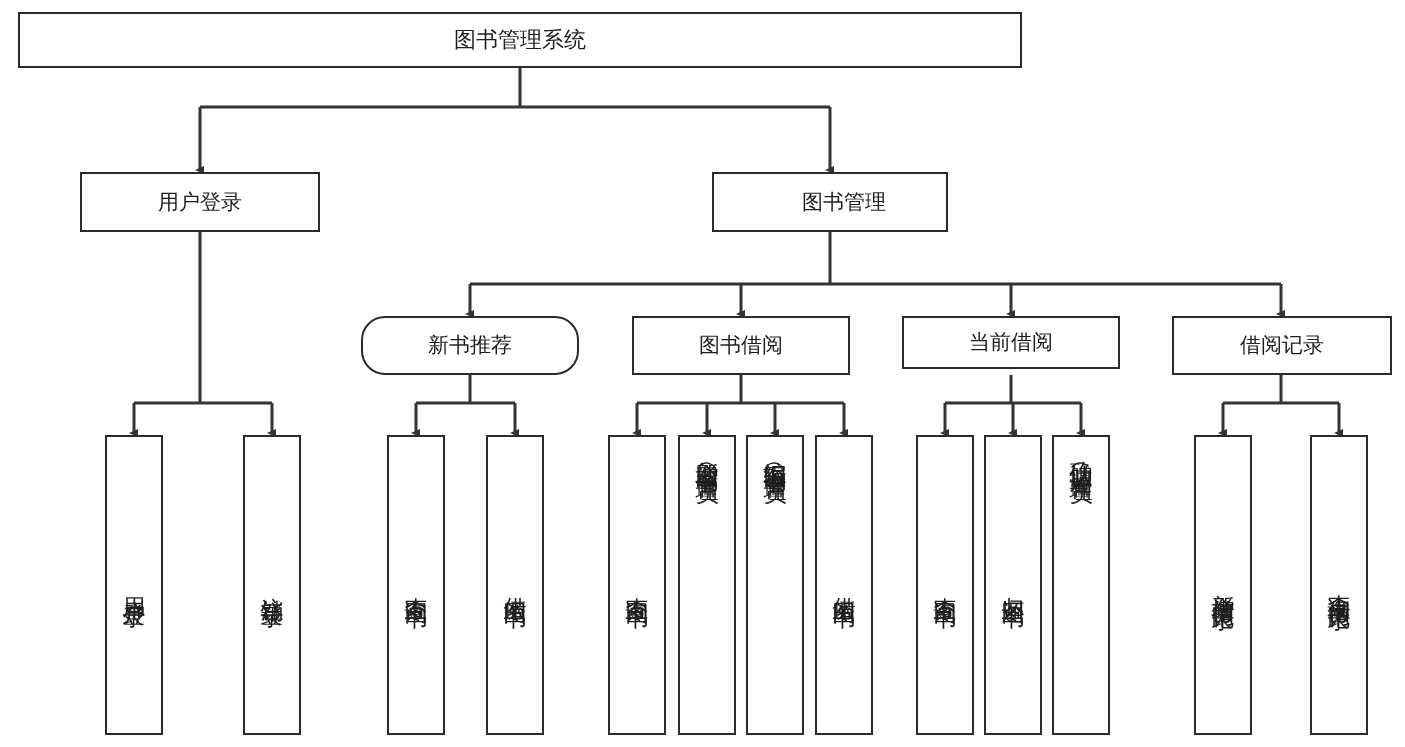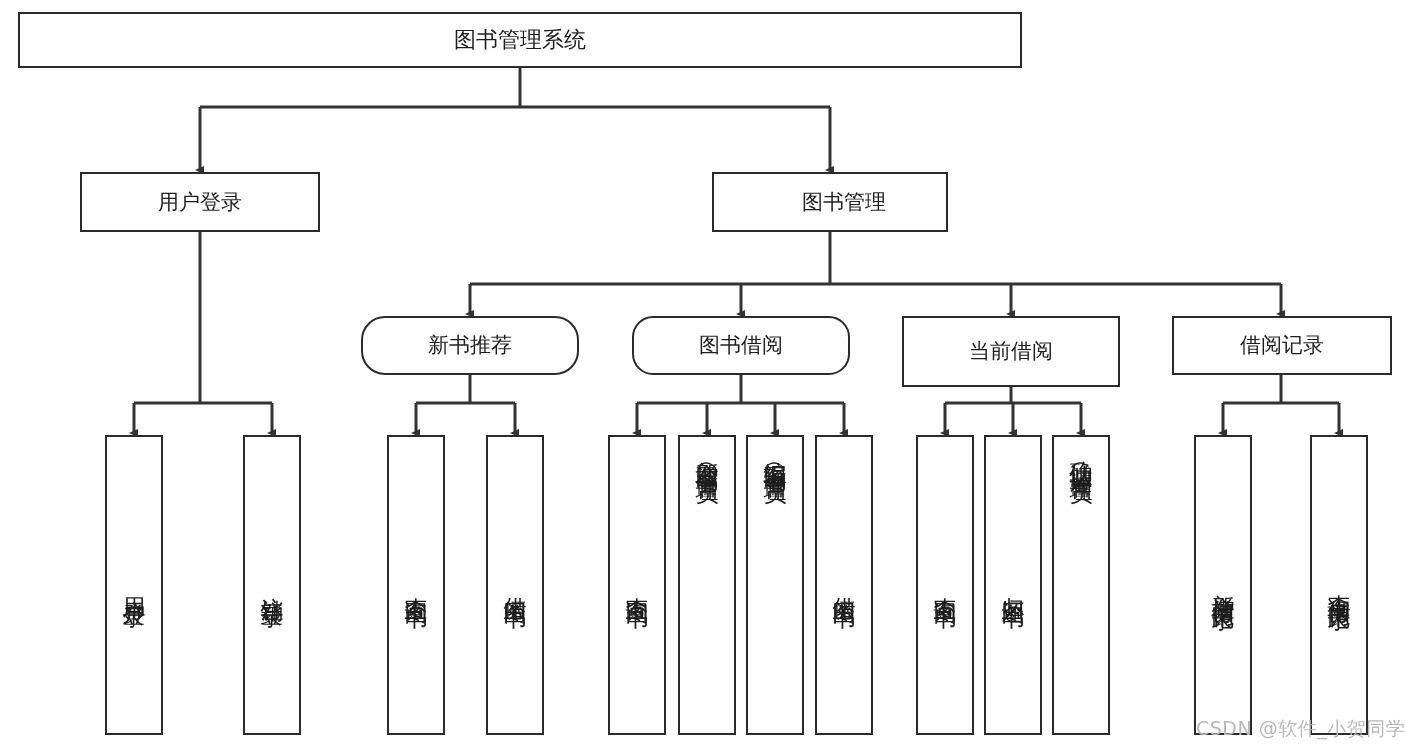--- a/index.html
+++ b/index.html
@@ -129,24 +129,24 @@
       </div>
       <div class="node horiz" style="left: 80px; top: 172px; width: 240px; height: 60px; border-color: rgb(43, 43, 43); background: rgb(255, 255, 255); color: rgb(29, 29, 29);">
         <span class="label">用户登录</span>
       </div>
       <div class="node horiz" style="left: 712px; top: 172px; width: 236px; height: 60px; border-color: rgb(43, 43, 43); background: rgb(255, 255, 255); color: rgb(29, 29, 29); padding-left: 28px;">
         <span class="label">图书管理</span>
       </div>
       <div class="node horiz" style="left: 361px; top: 316px; width: 218px; height: 59px; border-color: rgb(43, 43, 43); background: rgb(255, 255, 255); color: rgb(29, 29, 29); border-radius: 24px;">
         <span class="label">新书推荐</span>
       </div>
-      <div class="node horiz" style="left: 632px; top: 316px; width: 218px; height: 59px; border-color: rgb(43, 43, 43); background: rgb(255, 255, 255); color: rgb(29, 29, 29); border-radius: 21px;">
+      <div class="node horiz" style="left: 632px; top: 316px; width: 218px; height: 59px; border-color: rgb(43, 43, 43); background: rgb(255, 255, 255); color: rgb(29, 29, 29);">
         <span class="label">图书借阅</span>
       </div>
-      <div class="node horiz" style="left: 902px; top: 316px; width: 218px; height: 71px; border-color: rgb(43, 43, 43); background: rgb(255, 255, 255); color: rgb(29, 29, 29);">
+      <div class="node horiz" style="left: 902px; top: 316px; width: 218px; height: 53px; border-color: rgb(43, 43, 43); background: rgb(255, 255, 255); color: rgb(29, 29, 29);">
         <span class="label">当前借阅</span>
       </div>
       <div class="node horiz" style="left: 1172px; top: 316px; width: 220px; height: 59px; border-color: rgb(43, 43, 43); background: rgb(255, 255, 255); color: rgb(29, 29, 29);">
         <span class="label">借阅记录</span>
       </div>
       <div class="node vert centerbox" style="left: 105px; top: 435px; width: 58px; height: 300px; border-color: rgb(43, 43, 43); background: rgb(255, 255, 255); color: rgb(29, 29, 29);">
         <span class="label">用户登录</span>
       </div>
       <div class="node vert centerbox" style="left: 243px; top: 435px; width: 58px; height: 300px; border-color: rgb(43, 43, 43); background: rgb(255, 255, 255); color: rgb(29, 29, 29);">
         <span class="label">注销登录</span>
@@ -179,14 +179,13 @@
         <span class="label">确认归还（管理员）</span>
       </div>
       <div class="node vert centerbox" style="left: 1194px; top: 435px; width: 58px; height: 300px; border-color: rgb(43, 43, 43); background: rgb(255, 255, 255); color: rgb(29, 29, 29);">
         <span class="label">新增借阅记录</span>
       </div>
       <div class="node vert centerbox" style="left: 1310px; top: 435px; width: 58px; height: 300px; border-color: rgb(43, 43, 43); background: rgb(255, 255, 255); color: rgb(29, 29, 29);">
         <span class="label">查询借阅记录</span>
       </div>
     </div>
 
-  <div class="watermark" style="left: 1196px; top: 716px; color: rgb(185, 185, 185);">CSDN @软件_小贺同学</div>
 </div>
 
 </body></html>

